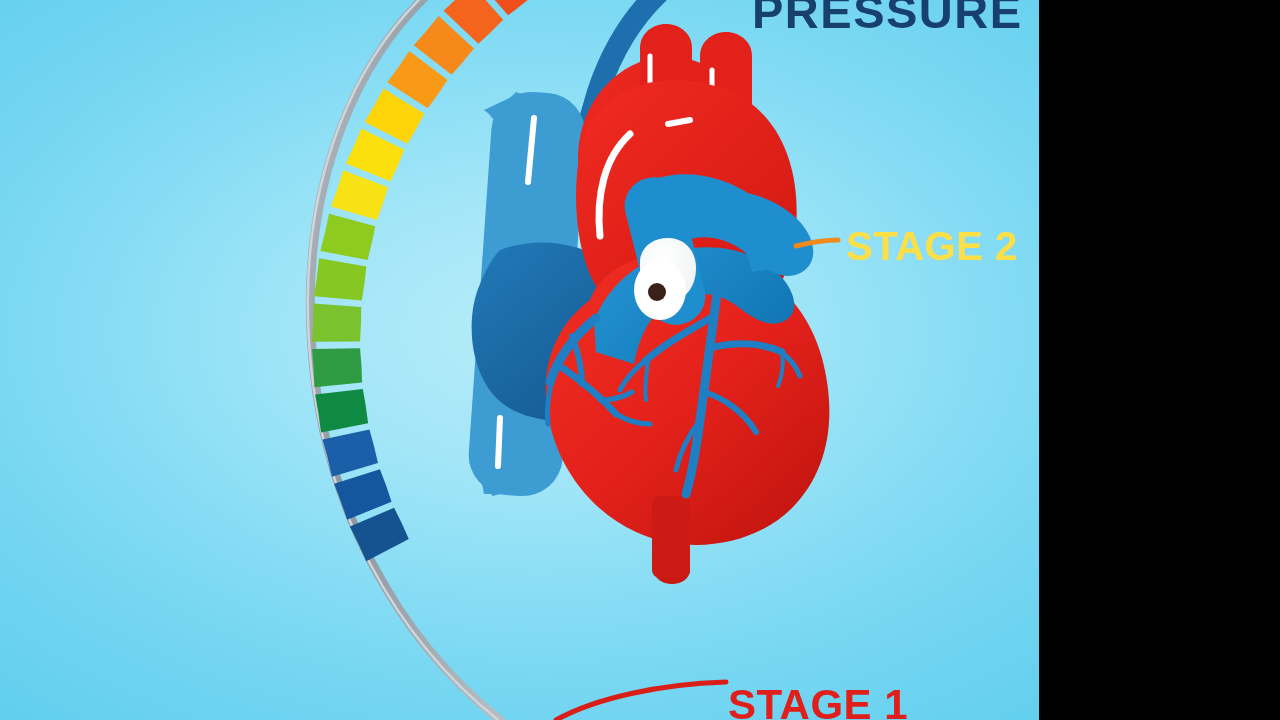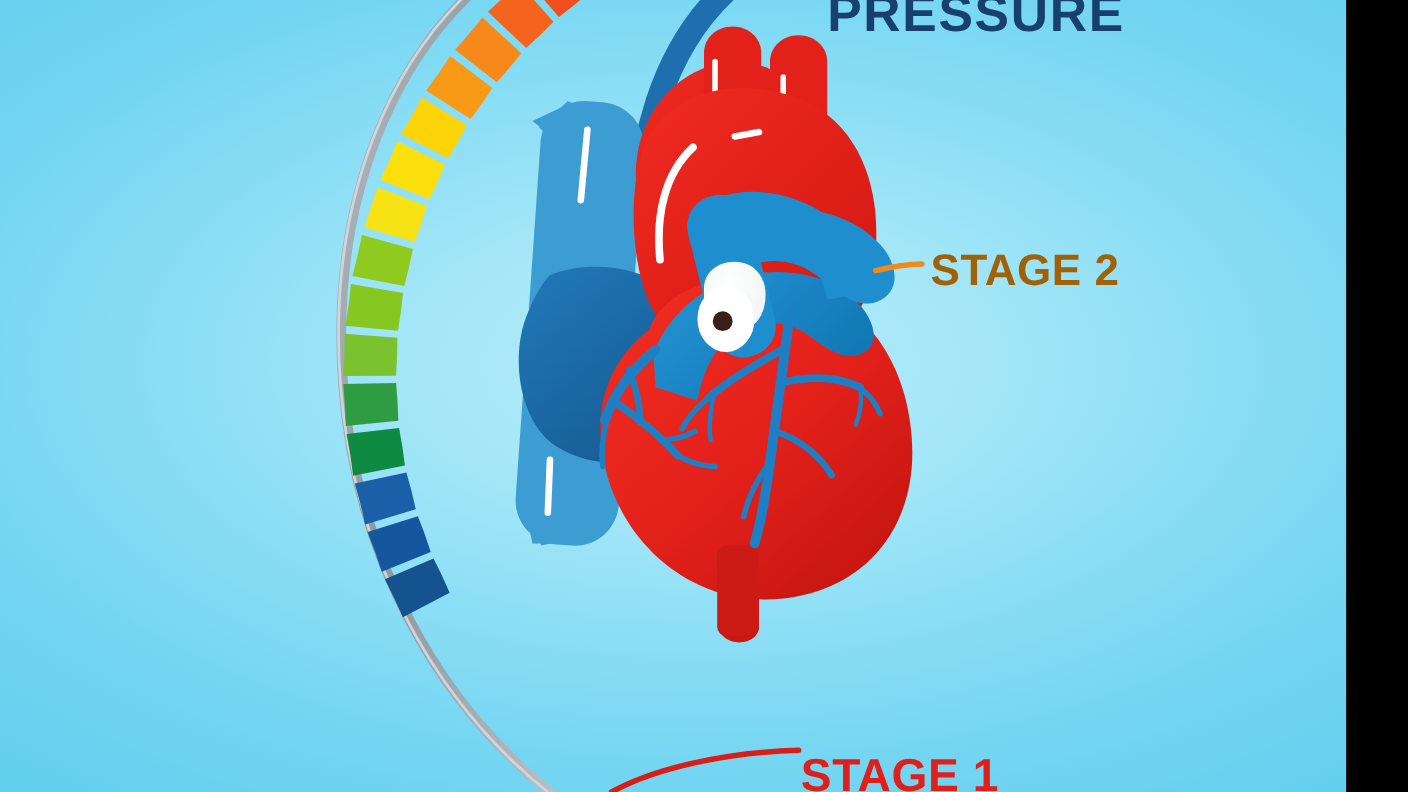--- a/index.html
+++ b/index.html
@@ -3,21 +3,21 @@
 <meta charset="utf-8">
 <title>Blood Pressure Infographic</title>
 <style>
   html, body {
     margin: 0;
     padding: 0;
     background: #000;
   }
   #stage {
     position: relative;
-    width: 1224px;
+    width: 1039px;
     height: 720px;
     overflow: hidden;
     font-family: "Liberation Sans", sans-serif;
   }
   #bg {
     position: absolute;
     inset: 0;
     background:
       radial-gradient(ellipse 78% 70% at 52% 46%,
         #b7ecf9 0%,
@@ -45,21 +45,21 @@
     white-space: nowrap;
   }
   .label-stage2 {
     position: absolute;
     left: 846px;
     top: 225px;
     font-size: 40px;
     line-height: 42px;
     font-weight: bold;
     letter-spacing: 0.5px;
-    color: #a16207;
+    color: #fde047;
     white-space: nowrap;
     text-align: right;
   }
   .label-stage1 {
     position: absolute;
     left: 728px;
     top: 681px;
     font-size: 42px;
     font-weight: bold;
     letter-spacing: 0.5px;

